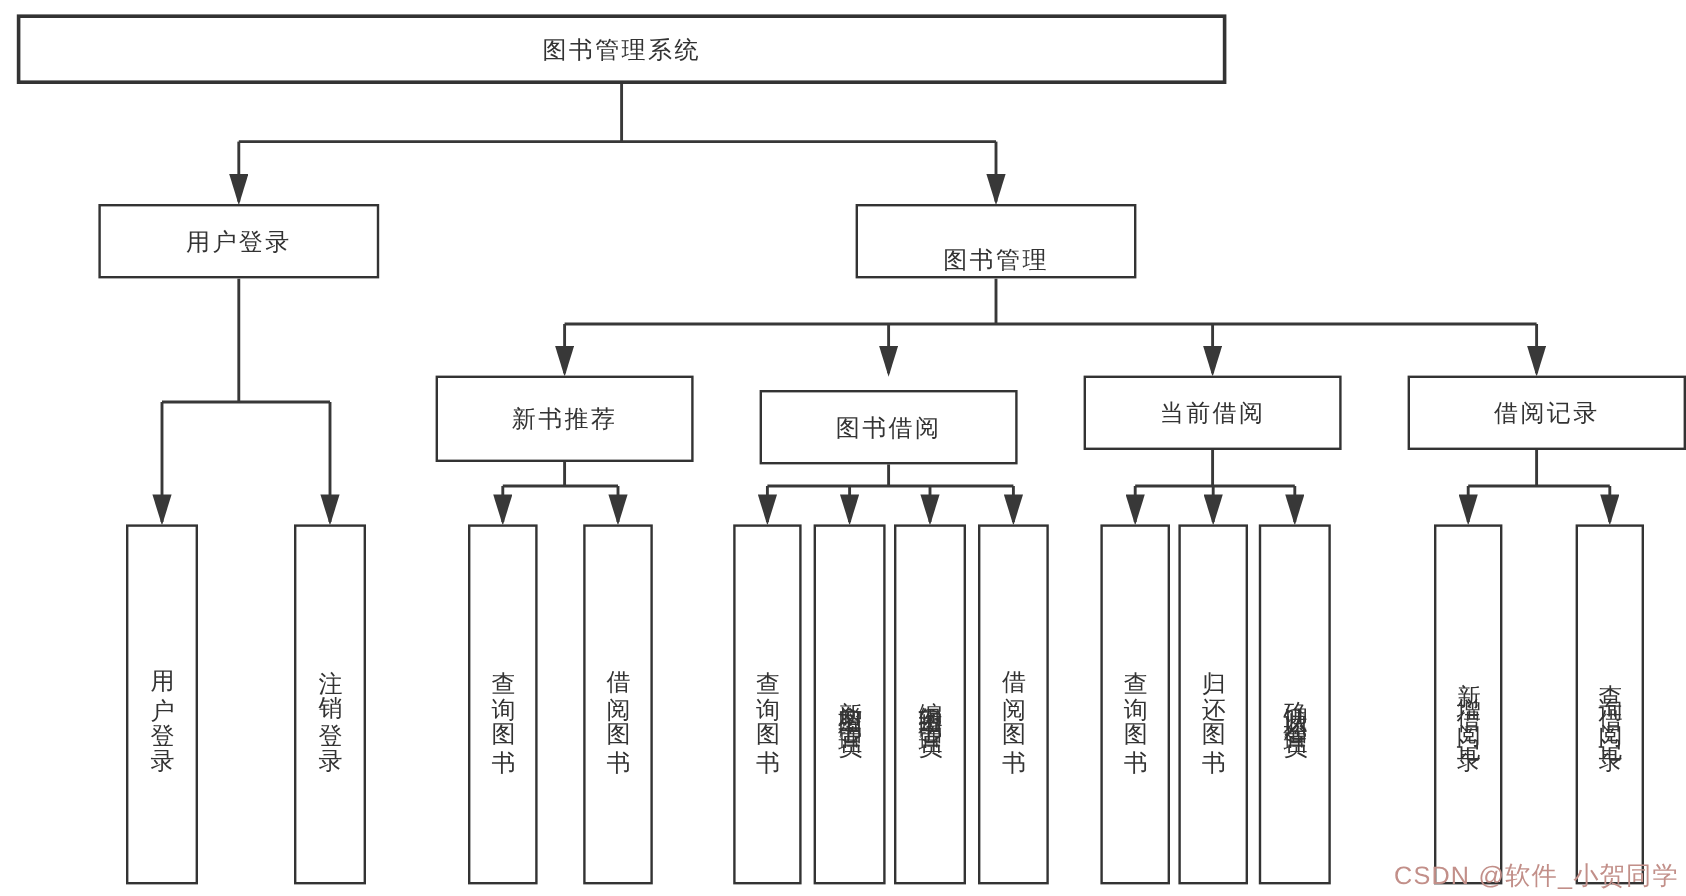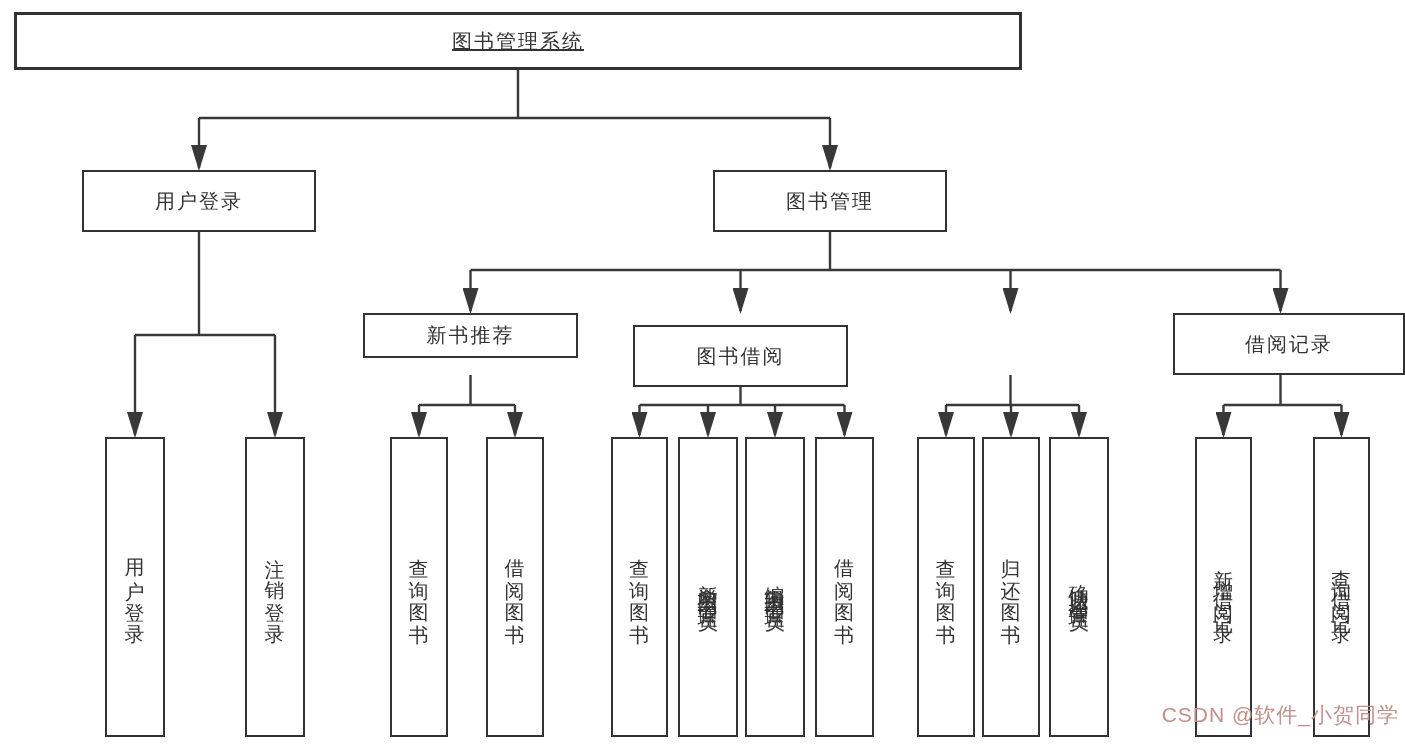--- a/index.html
+++ b/index.html
@@ -13,53 +13,53 @@
   .stage{
     position:relative;width:1405px;height:747px;background:var(--fill);
     font-family:"Liberation Sans","DejaVu Sans",sans-serif;overflow:hidden;
   }
   svg.wires{position:absolute;left:0;top:0;width:1405px;height:747px;pointer-events:none;}
   .node{
     position:absolute;box-sizing:border-box;background:var(--fill);
     border:2.5px solid var(--border);color:var(--text);
     display:flex;align-items:center;justify-content:center;text-align:center;
   }
-  .node.root{border-width:3px;text-decoration:underline;}
+  .node.root{border-width:3px;}
   .node .label{font-size:20px;letter-spacing:2px;font-weight:500;white-space:nowrap;}
   .node.leaf .label{
     writing-mode:vertical-rl;text-orientation:mixed;
     white-space:normal;letter-spacing:6px;line-height:1;
   }
   .node.leaf.v4 .label{letter-spacing:22px;}
   .node.leaf.v6 .label{letter-spacing:11px;}
   .node.leaf.v9 .label{letter-spacing:4px;}
   
   .n-root{left:14px;top:12px;width:1008px;height:58px;}
   .n-l2-0{left:82px;top:170px;width:234px;height:62px;}
-  .n-l2-1{left:713px;top:170px;width:234px;height:62px;}
-  .n-l3-0{left:363px;top:313px;width:215px;height:45px;}
+  .n-l2-1{left:713px;top:170px;width:234px;height:62px;align-items:flex-end;}
+  .n-l3-0{left:363px;top:313px;width:215px;height:72px;}
   .n-l3-1{left:633px;top:313px;width:215px;height:62px;margin-top:12px;}
   .n-l3-2{left:903px;top:313px;width:215px;height:62px;}
   .n-l3-3{left:1173px;top:313px;width:232px;height:62px;}
   .leaf{top:437px;height:300px;}
   .n-lf-login-0{left:105px;width:60px;}
   .n-lf-login-1{left:245px;width:60px;}
   .n-lf-rec-0{left:390px;width:58px;}
   .n-lf-rec-1{left:486px;width:58px;}
   .n-lf-bor-0{left:611px;width:57px;}
   .n-lf-bor-1{left:678px;width:60px;}
   .n-lf-bor-2{left:745px;width:60px;}
   .n-lf-bor-3{left:815px;width:59px;}
   .n-lf-cur-0{left:917px;width:58px;}
   .n-lf-cur-1{left:982px;width:58px;}
   .n-lf-cur-2{left:1049px;width:60px;}
   .n-lf-rcd-0{left:1195px;width:57px;}
   .n-lf-rcd-1{left:1313px;width:57px;}
   .watermark{
-    position:absolute;right:6px;bottom:18px;font-size:21px;
+    position:absolute;right:6px;bottom:3px;font-size:21px;
     color:var(--watermark);letter-spacing:1px;white-space:nowrap;
   }
 </style>
 </head>
 <body>
 
 <div class="stage">
 
   <svg class="wires" viewBox="0 0 1405 747" xmlns="http://www.w3.org/2000/svg">
     <defs>
@@ -107,20 +107,23 @@
   <div class="node n-l2-1">
     <span class="label">图书管理</span>
   </div>
 
   <div class="node n-l3-0">
     <span class="label">新书推荐</span>
   </div>
   <div class="node n-l3-1">
     <span class="label">图书借阅</span>
   </div>
+  <div class="node n-l3-2">
+    <span class="label">当前借阅</span>
+  </div>
   <div class="node n-l3-3">
     <span class="label">借阅记录</span>
   </div>
 
   <div class="node leaf v4 n-lf-login-0">
     <span class="label">用户登录</span>
   </div>
   <div class="node leaf v4 n-lf-login-1">
     <span class="label">注销登录</span>
   </div>

